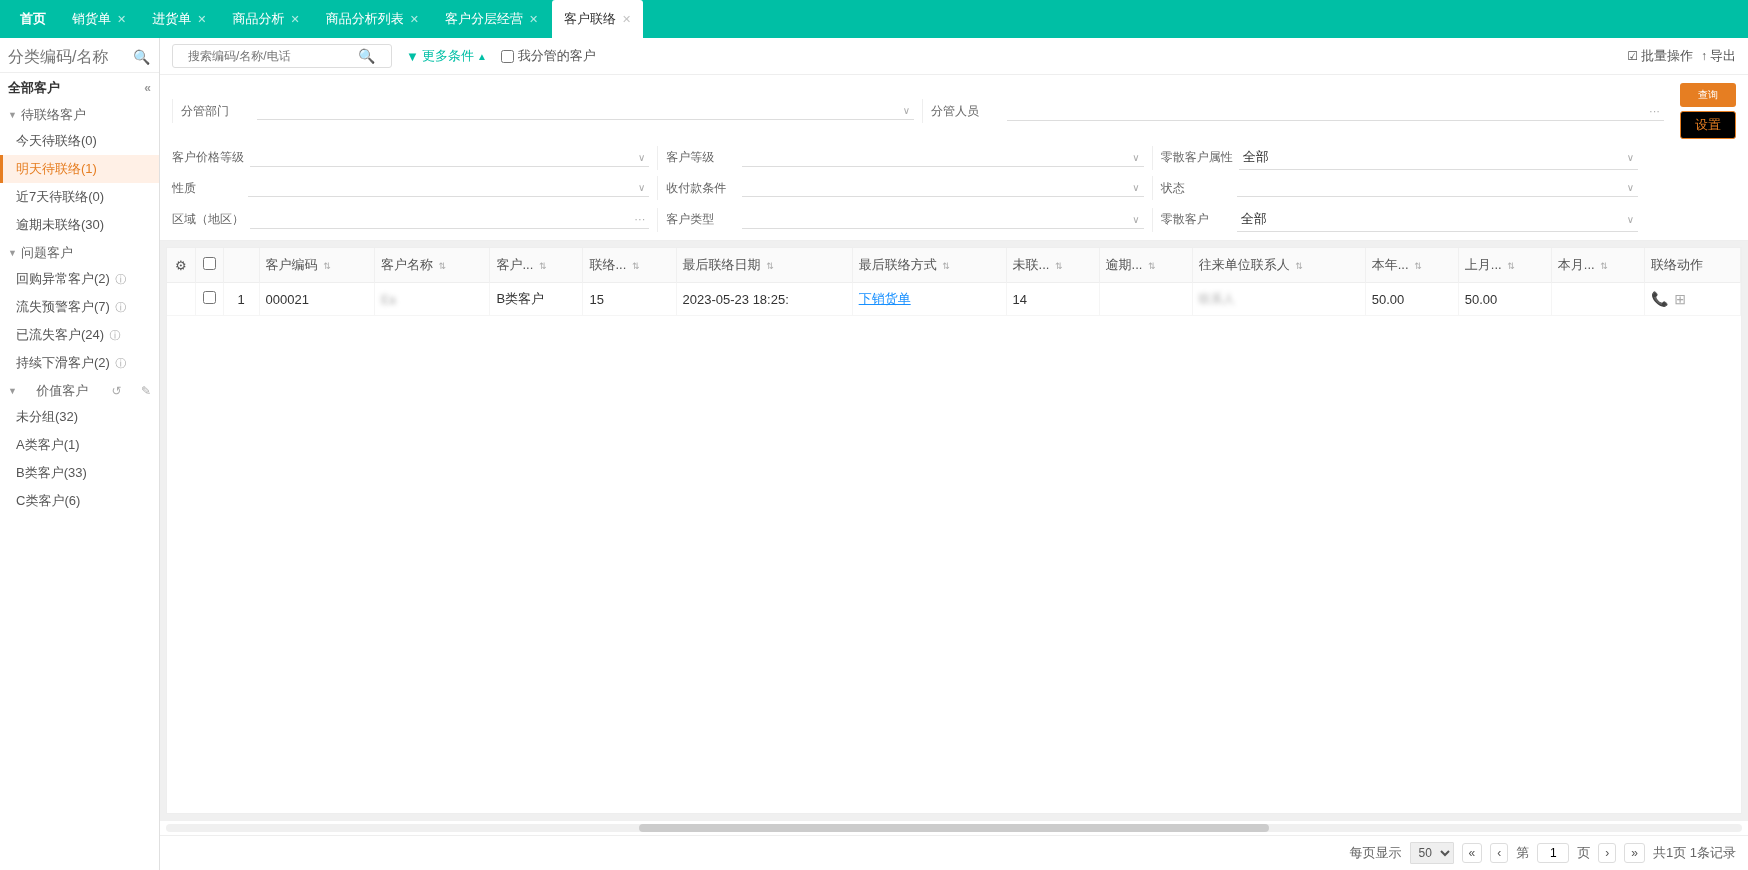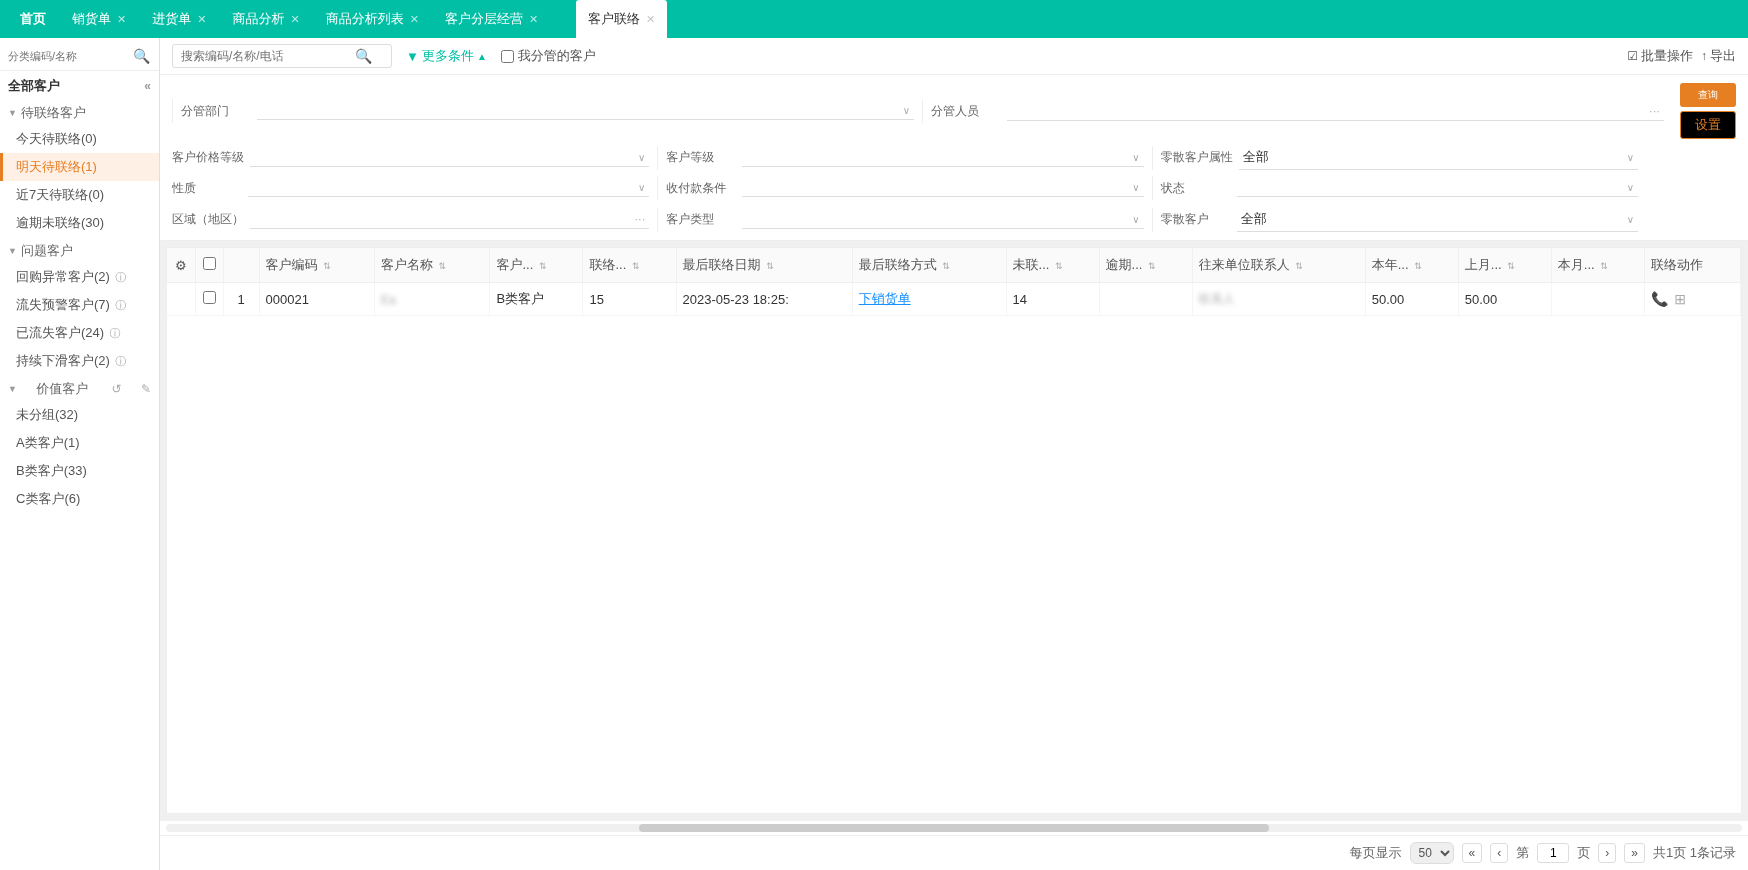--- a/index.html
+++ b/index.html
@@ -19,21 +19,21 @@
       padding: 0 12px;
       height: 38px;
       display: flex;
       align-items: center;
       cursor: pointer;
       font-size: 13px;
       white-space: nowrap;
       border-radius: 3px 3px 0 0;
       gap: 4px;
     }
-    .nav-item.active { background: #fff; color: #333; margin-left: 24px; }
+    .nav-item.active { background: #fff; color: #333; }
     .nav-close {
       font-size: 11px;
       opacity: 0.7;
       margin-left: 2px;
       cursor: pointer;
     }
     .nav-home { font-weight: bold; }
 
     
     .main-layout {
@@ -54,21 +54,21 @@
     .sidebar-search {
       display: flex;
       align-items: center;
       padding: 6px 8px;
       border-bottom: 1px solid #eee;
       gap: 4px;
     }
     .sidebar-search input {
       border: none;
       outline: none;
-      font-size: 11px;
+      font-size: 16px;
       color: #999;
       flex: 1;
       width: 100%;
     }
     .sidebar-search .search-icon { color: #aaa; font-size: 14px; cursor: pointer; }
 
     .sidebar-section-header {
       display: flex;
       align-items: center;
       justify-content: space-between;
@@ -120,21 +120,21 @@
       align-items: center;
       gap: 8px;
       border-bottom: 1px solid #eee;
       flex-shrink: 0;
     }
     .filter-search-input {
       display: flex;
       align-items: center;
       border: 1px solid #ddd;
       border-radius: 3px;
-      padding: 3px 8px;
+      padding: 3px 15px;
       gap: 4px;
       width: 220px;
     }
     .filter-search-input input {
       border: none;
       outline: none;
       font-size: 12px;
       color: #999;
       width: 180px;
     }
@@ -320,21 +320,21 @@
       align-items: center;
       justify-content: flex-end;
       padding: 6px 12px;
       gap: 8px;
       flex-shrink: 0;
       font-size: 12px;
       color: #666;
     }
     .page-size-select {
       border: 1px solid #ddd;
-      border-radius: 6px;
+      border-radius: 1px;
       padding: 2px 4px;
       font-size: 12px;
       color: #555;
       cursor: pointer;
       outline: none;
     }
     .pagination-btn {
       border: 1px solid #ddd;
       border-radius: 3px;
       padding: 2px 6px;

